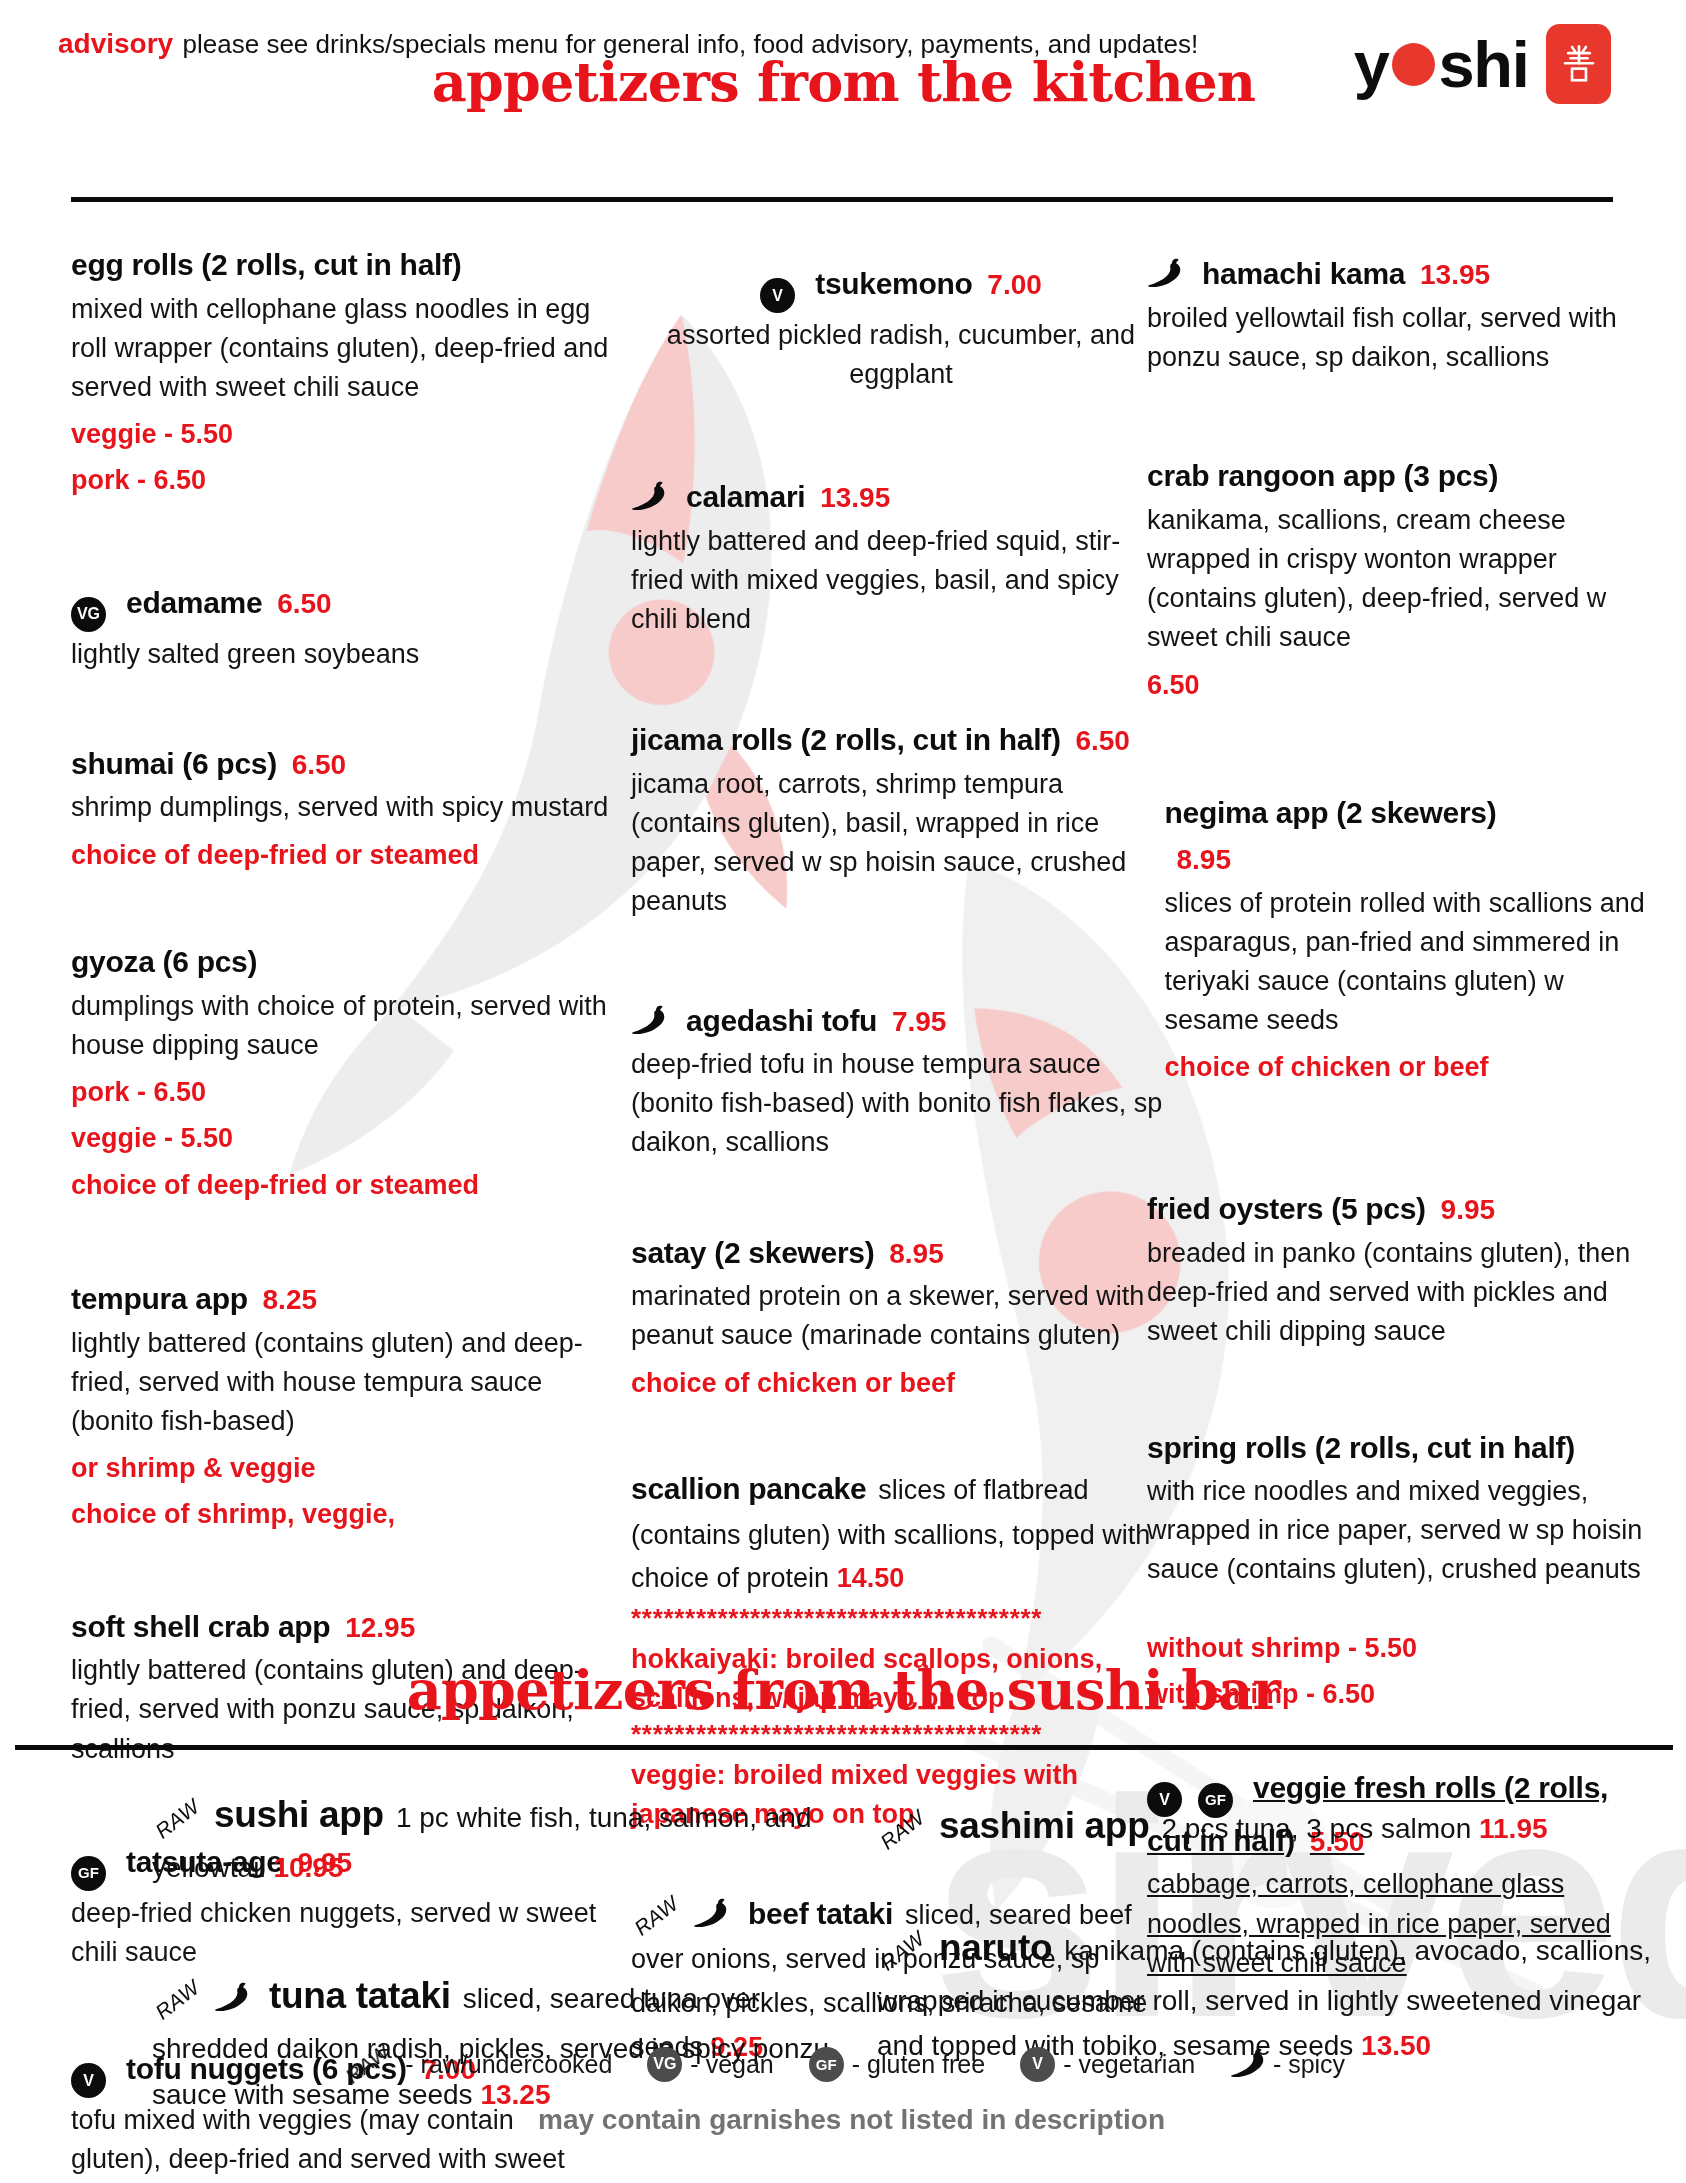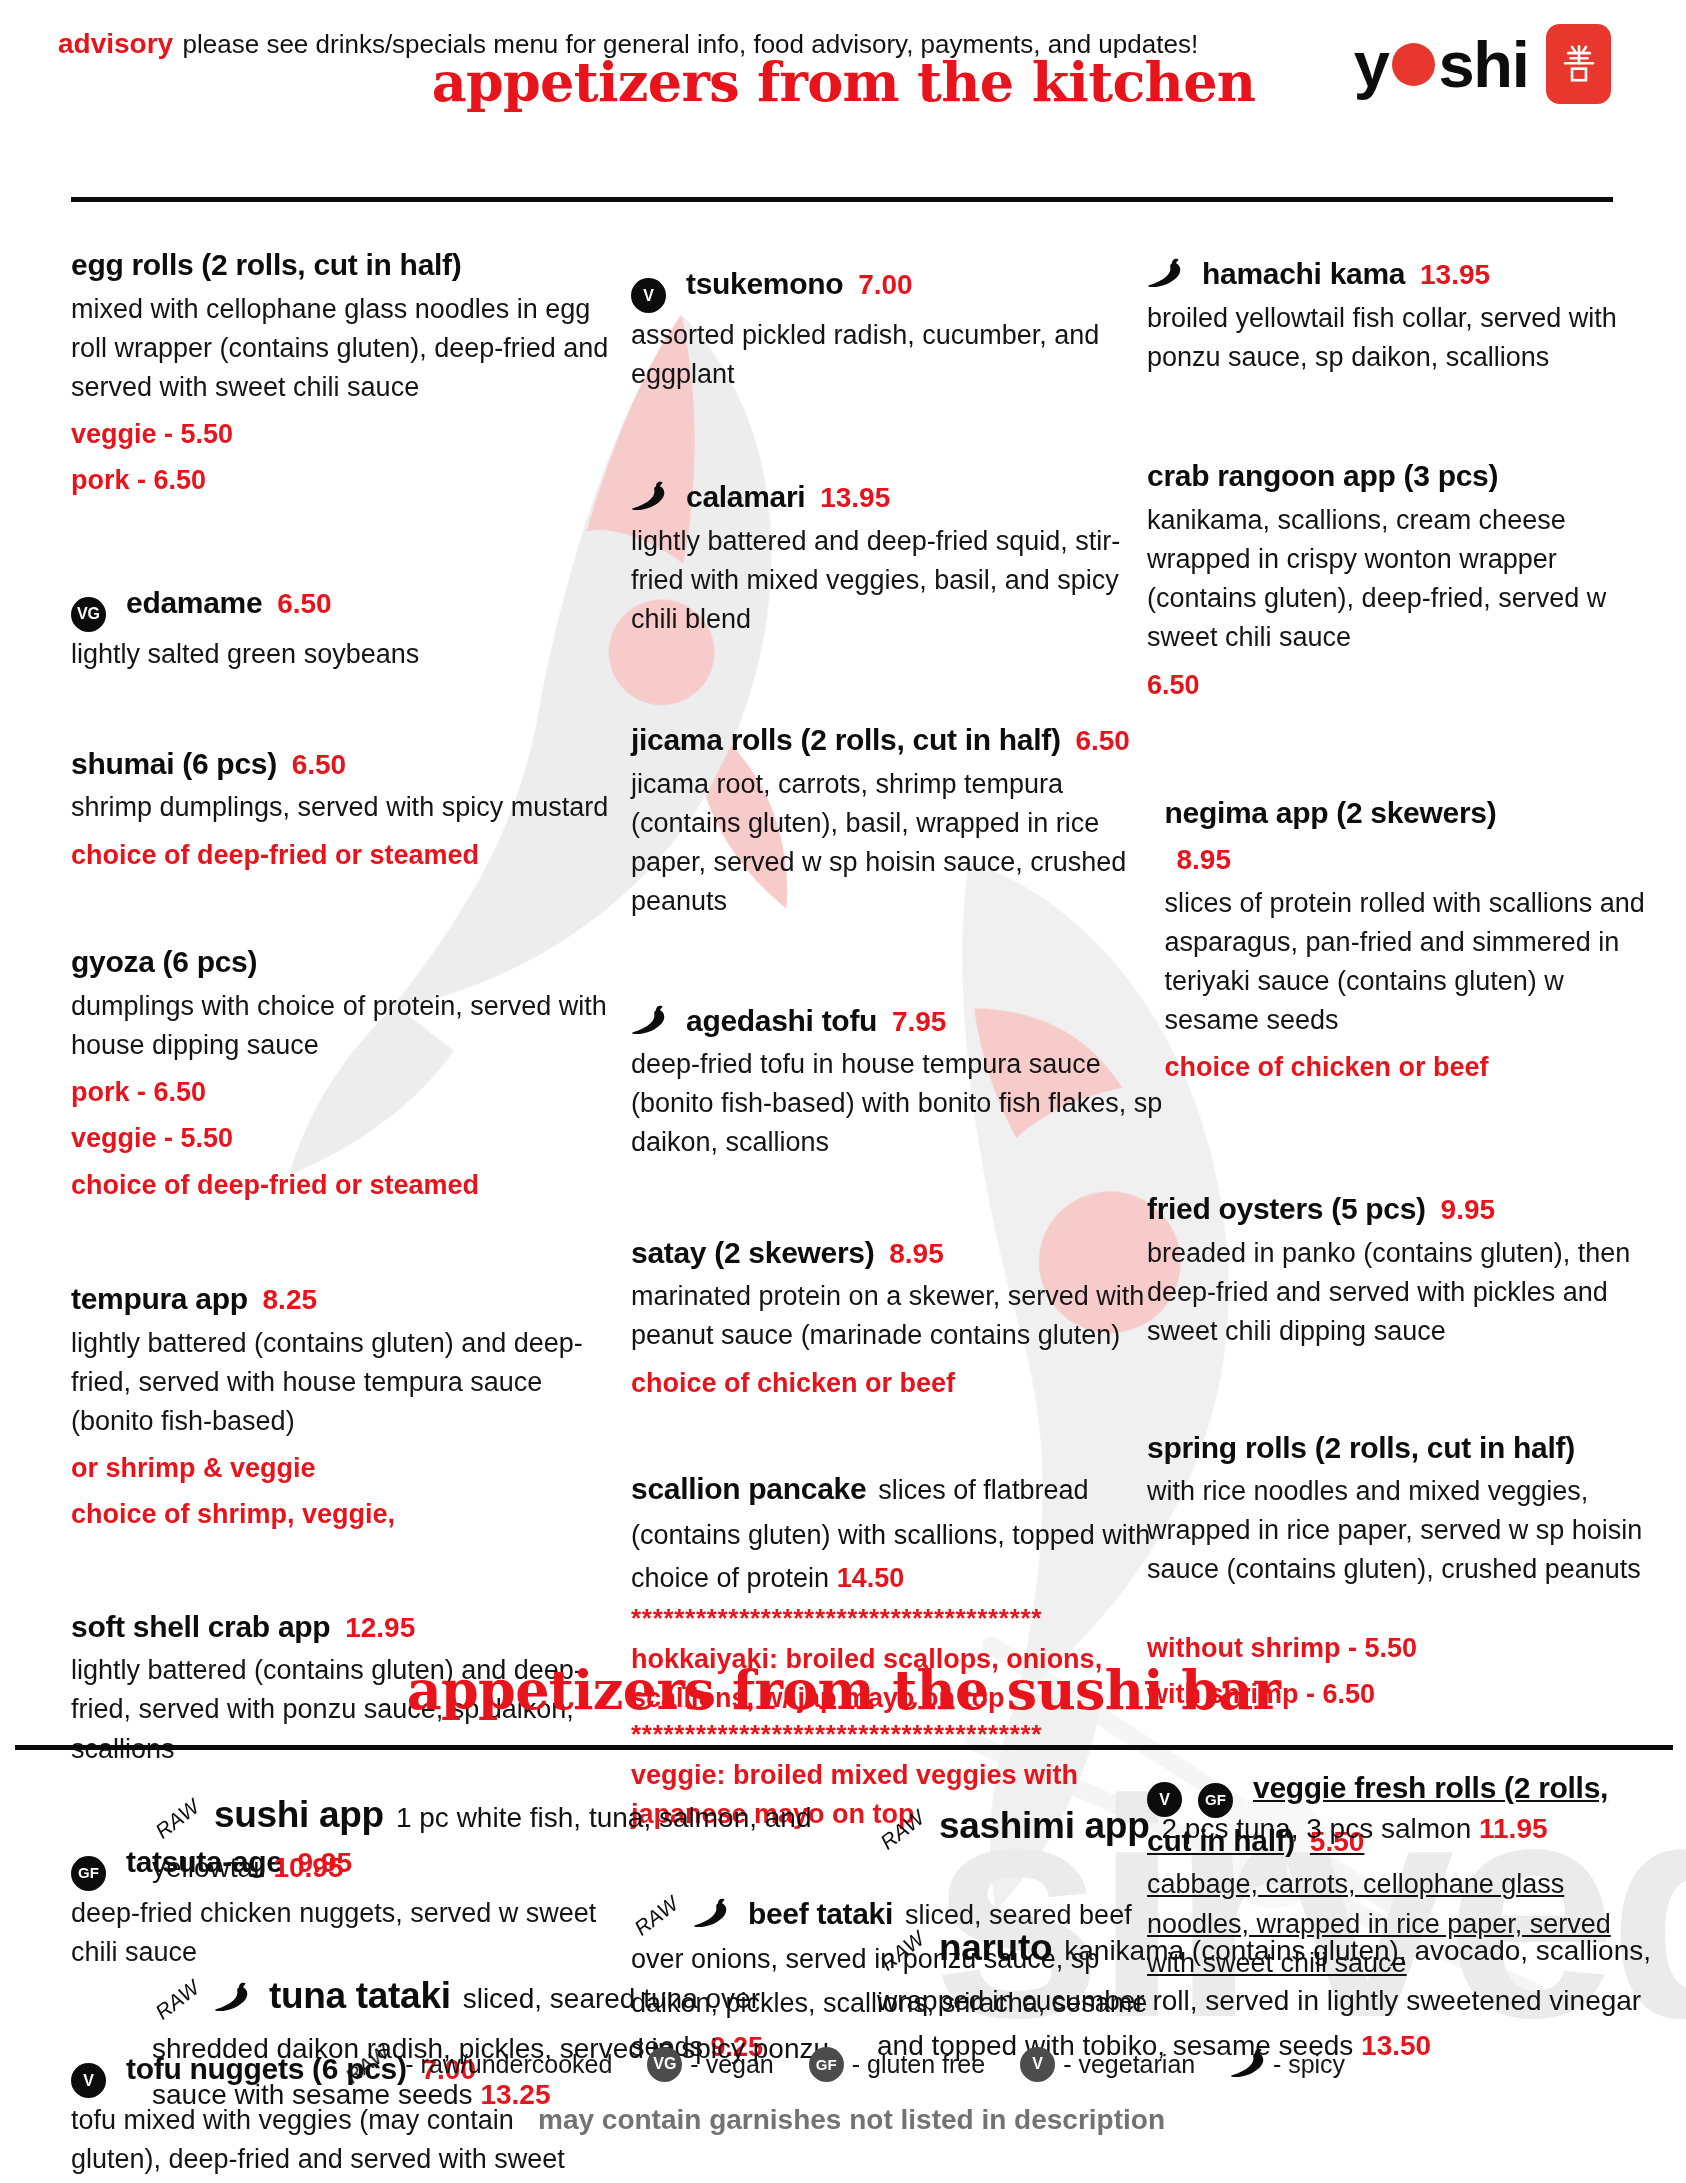--- a/index.html
+++ b/index.html
@@ -159,21 +159,21 @@
       <div class="item" style="margin-top: 70px;">
         <div class="head"><span class="badge b-gf">GF</span><span class="ttl">tatsuta-age</span><span class="prc">9.95</span></div>
         <div class="desc"><span>deep-fried chicken nuggets, served w sweet chili sauce</span></div>
       </div>
       <div class="item" style="margin-top: 74px;">
         <div class="head"><span class="badge b-v">V</span><span class="ttl">tofu nuggets (6 pcs)</span><span class="prc">7.00</span></div>
         <div class="desc"><span>tofu mixed with veggies (may contain gluten), deep-fried and served with sweet chili sauce</span></div>
       </div>
     </div>
   <div class="col" id="kcol2">
-      <div class="item" style="margin-top: 19px;">
+      <div class="item" style="margin-top: 19px; text-align: center;">
         <div class="head"><span class="badge b-v">V</span><span class="ttl">tsukemono</span><span class="prc">7.00</span></div>
         <div class="desc"><span>assorted pickled radish, cucumber, and eggplant</span></div>
       </div>
       <div class="item" style="margin-top: 80px;">
         <div class="head"><span class="chili"><svg viewBox="0 0 52 52">
               <path fill="currentColor" d="M36.2 10.6c-.3-2.6 1.1-5 3.6-6.2 1.5-.7 3.3-.8 4.7-.2 1.2.5 1.2 1.6.2 2.4-1.3 1-2.3 2.3-2.7 3.9 3.4 1.7 5.6 4.6 6 8.4.9 8.1-7.2 16.4-18.9 21.4-8.7 3.7-18.6 5.2-26.1 4.1-1.9-.3-2-1.6-.2-2.2 10.8-3.4 19.6-7.6 25.4-13.1 4.5-4.3 6.4-8.9 5.4-13.6-.3-1.6 0-3.3 2.6-4.9z"></path>
             </svg></span><span class="ttl">calamari</span><span class="prc">13.95</span></div>
         <div class="desc"><span>lightly battered and deep-fried squid, stir-fried with mixed veggies, basil, and spicy chili blend</span></div>
       </div>
       <div class="item" style="margin-top: 78px;">

